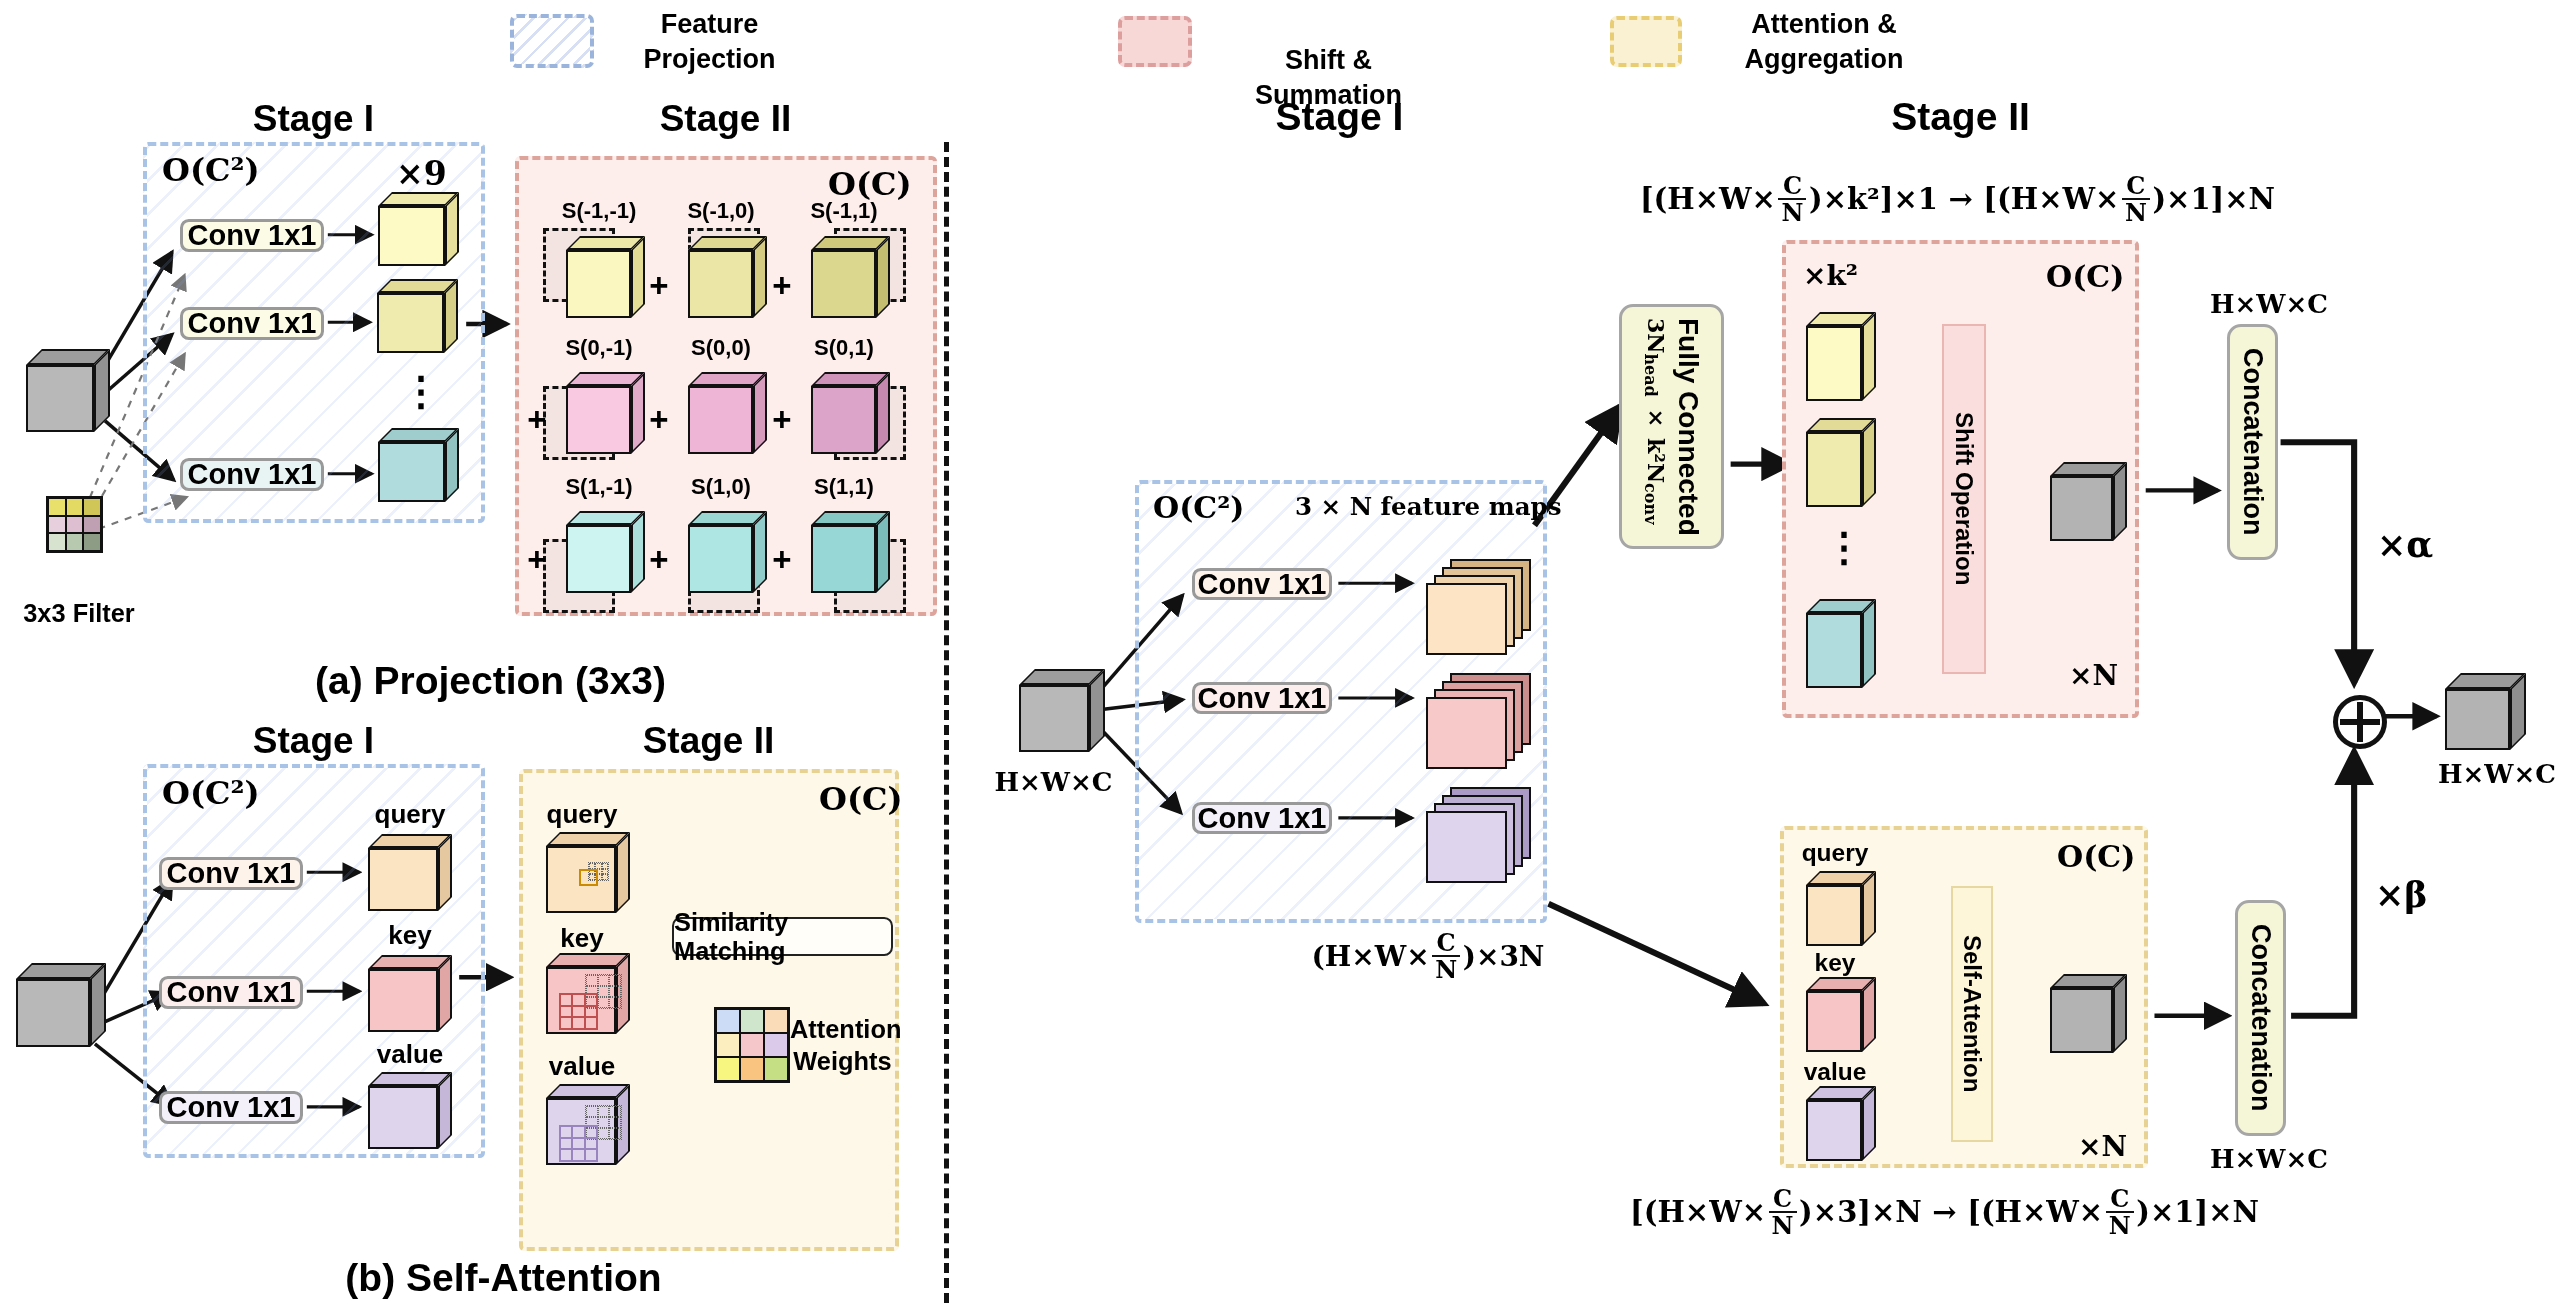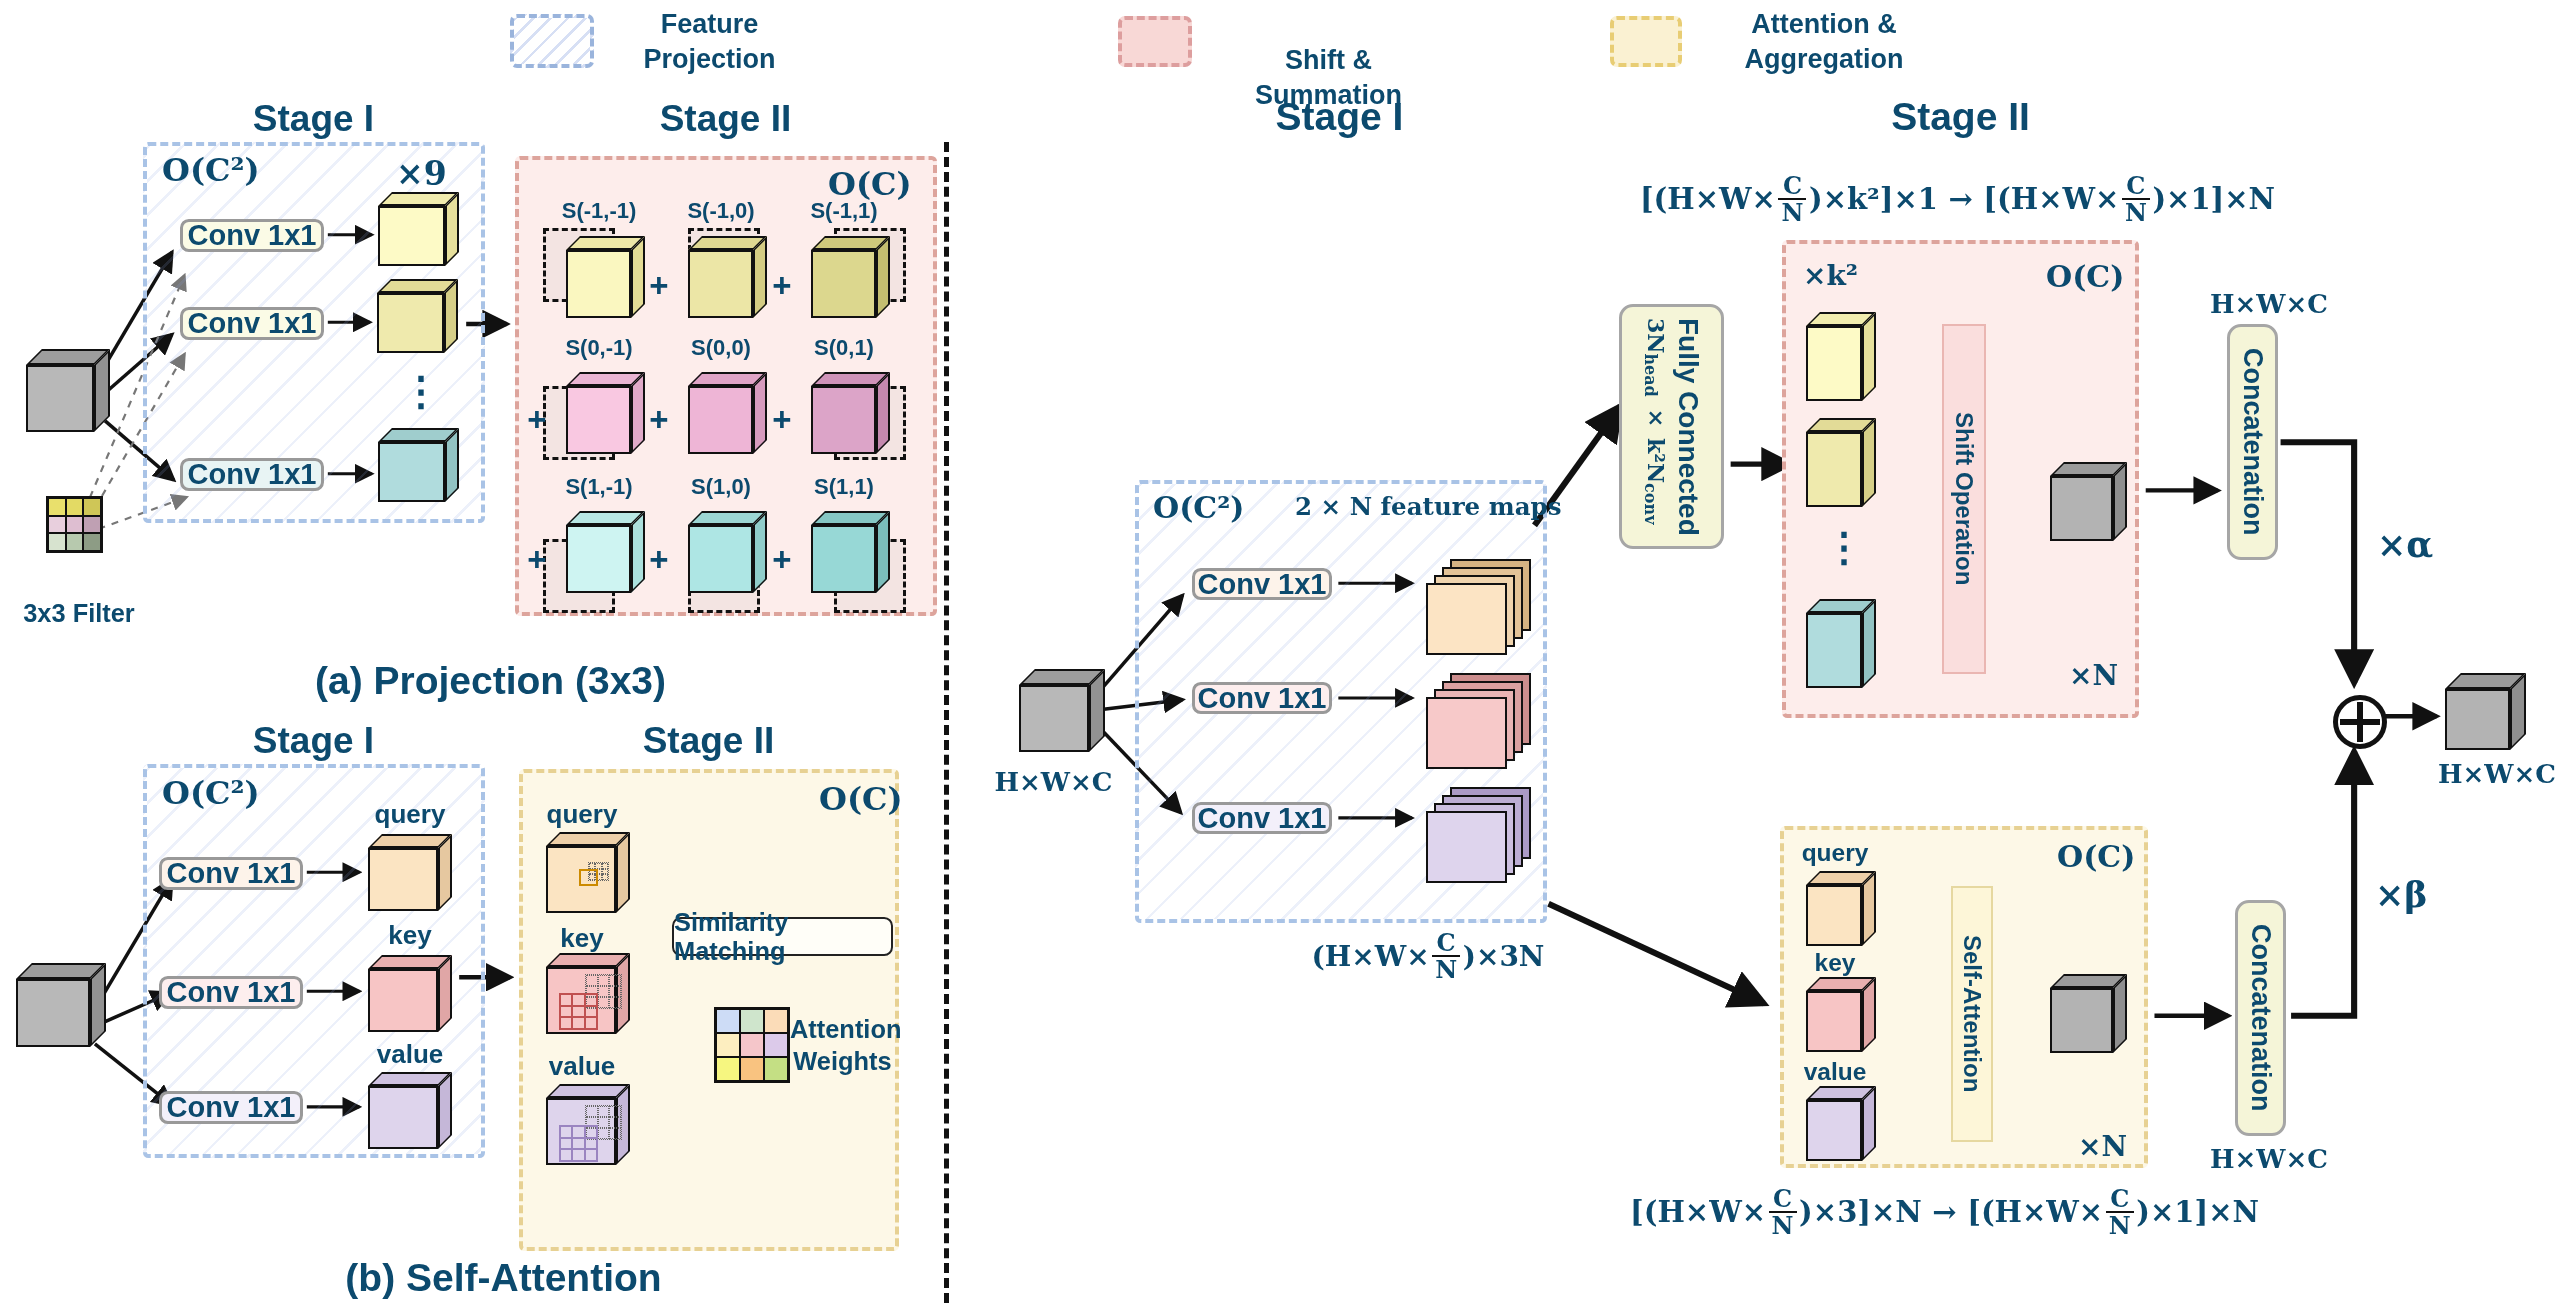--- a/index.html
+++ b/index.html
@@ -1,17 +1,17 @@
 <!DOCTYPE html>
 <html style="font-size:14px"><head>
 <meta charset="utf-8">
 <style>
   html,body{margin:0;padding:0;background:#fff;}
   #canvas{position:relative;width:2576px;height:1303px;background:#fff;overflow:hidden;
-          font-family:"Liberation Sans",sans-serif;color:#0c4a6e;}
+          font-family:"Liberation Sans",sans-serif;color:#000000;}
   .abs{position:absolute;}
   .ctr{text-align:center;}
   .sans-b{font-family:"Liberation Sans",sans-serif;font-weight:bold;}
   .math{font-family:"DejaVu Serif",serif;font-weight:bold;}
   .stage-title{font-size:37px;font-weight:bold;text-align:center;}
   .caption{font-size:39px;font-weight:bold;text-align:center;}
   .box-dashed{position:absolute;box-sizing:border-box;border-radius:5.3px;}
   .bluebox{border:4.4px dashed #a9c3e6;background:
      repeating-linear-gradient(135deg, rgba(140,165,225,0.16) 0 2.6px, rgba(255,255,255,0) 2.6px 24px);}
   .redbox{border:4.4px dashed #dda49c;background:#fdedeb;}
@@ -413,21 +413,21 @@
 
   <div class="cube" style="left:1019px;top:669px;--w:70px;--h:67px;--d:16px;--cf:#b8b8b8;--ct:#9d9d9d;--cs:#929292;">
       <i class="t"></i>
       <i class="s"></i>
       <i class="f"></i>
     </div>
   <div class="math ctr abs" style="left:979px;top:767px;width:149px;font-size:26px;">H×W×C</div>
 
   <div class="box-dashed bluebox" style="left:1135px;top:480px;width:412px;height:443px;"></div>
   <div class="math abs" style="left:1153px;top:490px;font-size:30px;">O(C²)</div>
-  <div class="math abs" style="left:1295px;top:492px;font-size:24.5px;">2 × N  feature maps</div>
+  <div class="math abs" style="left:1295px;top:492px;font-size:24.5px;">3 × N  feature maps</div>
 
   <div class="convbox" style="left:1192px;top:568px;width:140px;height:32px;background:#fdf3ea;">
     <span>Conv 1x1</span>
     </div>
   <div class="convbox" style="left:1192px;top:682px;width:140px;height:32px;background:#fdeeee;">
     <span>Conv 1x1</span>
     </div>
   <div class="convbox" style="left:1192px;top:802px;width:140px;height:32px;background:#f3f0fa;">
     <span>Conv 1x1</span>
     </div>

